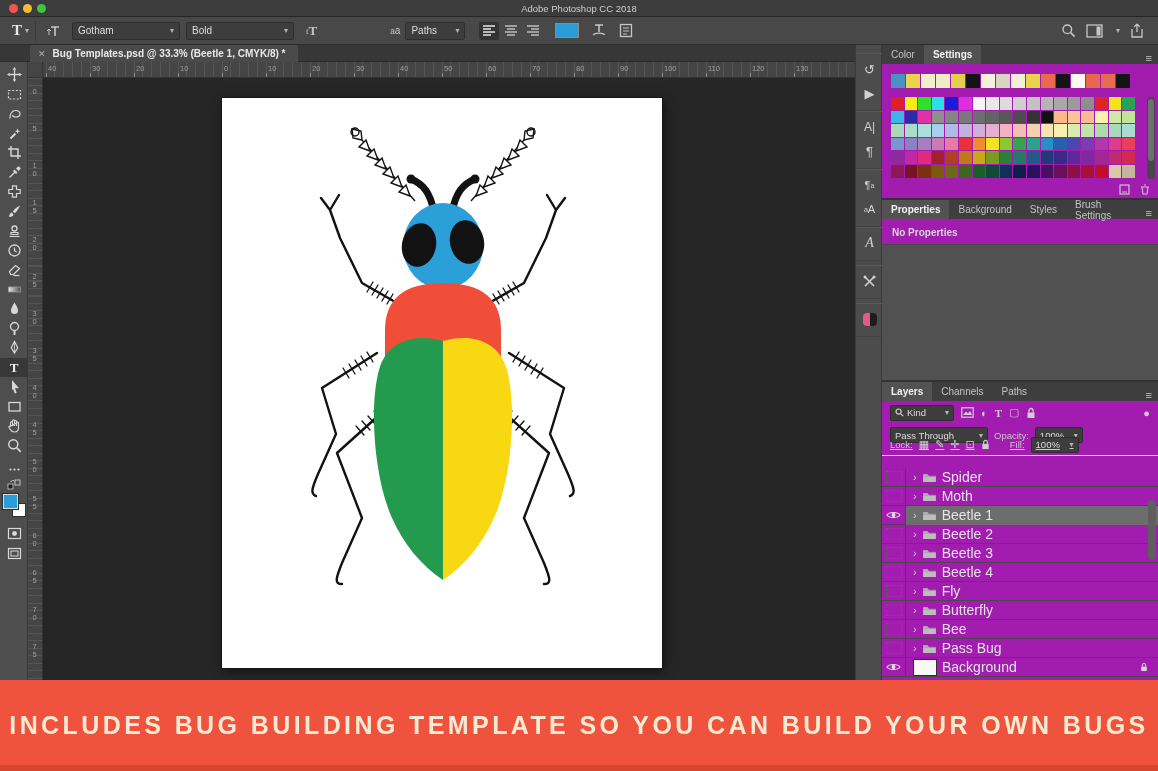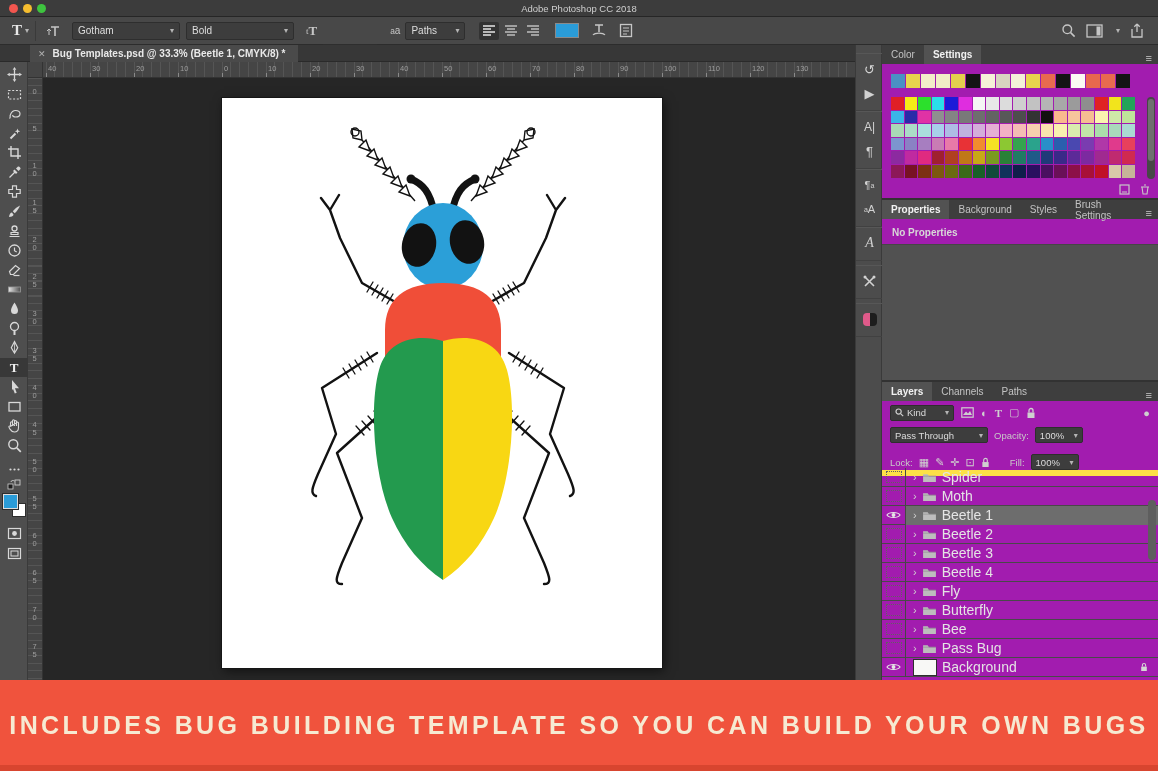--- a/index.html
+++ b/index.html
@@ -119,22 +119,22 @@
     padding:0 8px; gap:7px; }
   .kindbox { width:64px; height:16px; background:#3d3d3d; border:1px solid #2e2e2e;
     border-radius:2px; display:flex; align-items:center; padding:0 4px; gap:3px;
     color:#dcdcdc; font-size:9.5px; }
   .fic { color:#cfcfcf; font-size:11px; display:flex; align-items:center; }
   #layers-blend { position:absolute; left:0; top:42px; width:276px; height:22px;
     padding:0 8px; gap:6px; }
   .selbox { background:#3d3d3d; border:1px solid #2e2e2e; border-radius:2px;
     height:16px; display:flex; align-items:center; padding:0 4px; color:#dcdcdc;
     font-size:9.5px; }
-  #layers-lock { position:absolute; left:0; top:72px; width:276px; height:22px;
-    padding:0 8px; gap:6px; border-bottom:6px solid #fde047; }
+  #layers-lock { position:absolute; left:0; top:52px; width:276px; height:22px;
+    padding:0 8px; gap:6px; border-bottom:1px solid #fde047;text-decoration:underline; }
   #layer-list { position:absolute; left:0; top:86px; width:276px; height:212px;
     overflow:hidden; }
   .layer-row { display:flex; align-items:center; height:19px;
     border-bottom:1px solid #494949; }
   .eye-cell { width:24px; height:19px; border-right:1px solid #464646;
     display:flex; align-items:center; justify-content:center; }
   .eye-dotted { width:16px; height:12px; border:1px dotted #616161; }
   .layer-main { display:flex; align-items:center; flex:1; height:19px;
     padding-left:7px; gap:5px; }
   .layer-row.selected .layer-main { background:#6d6d6d; }

